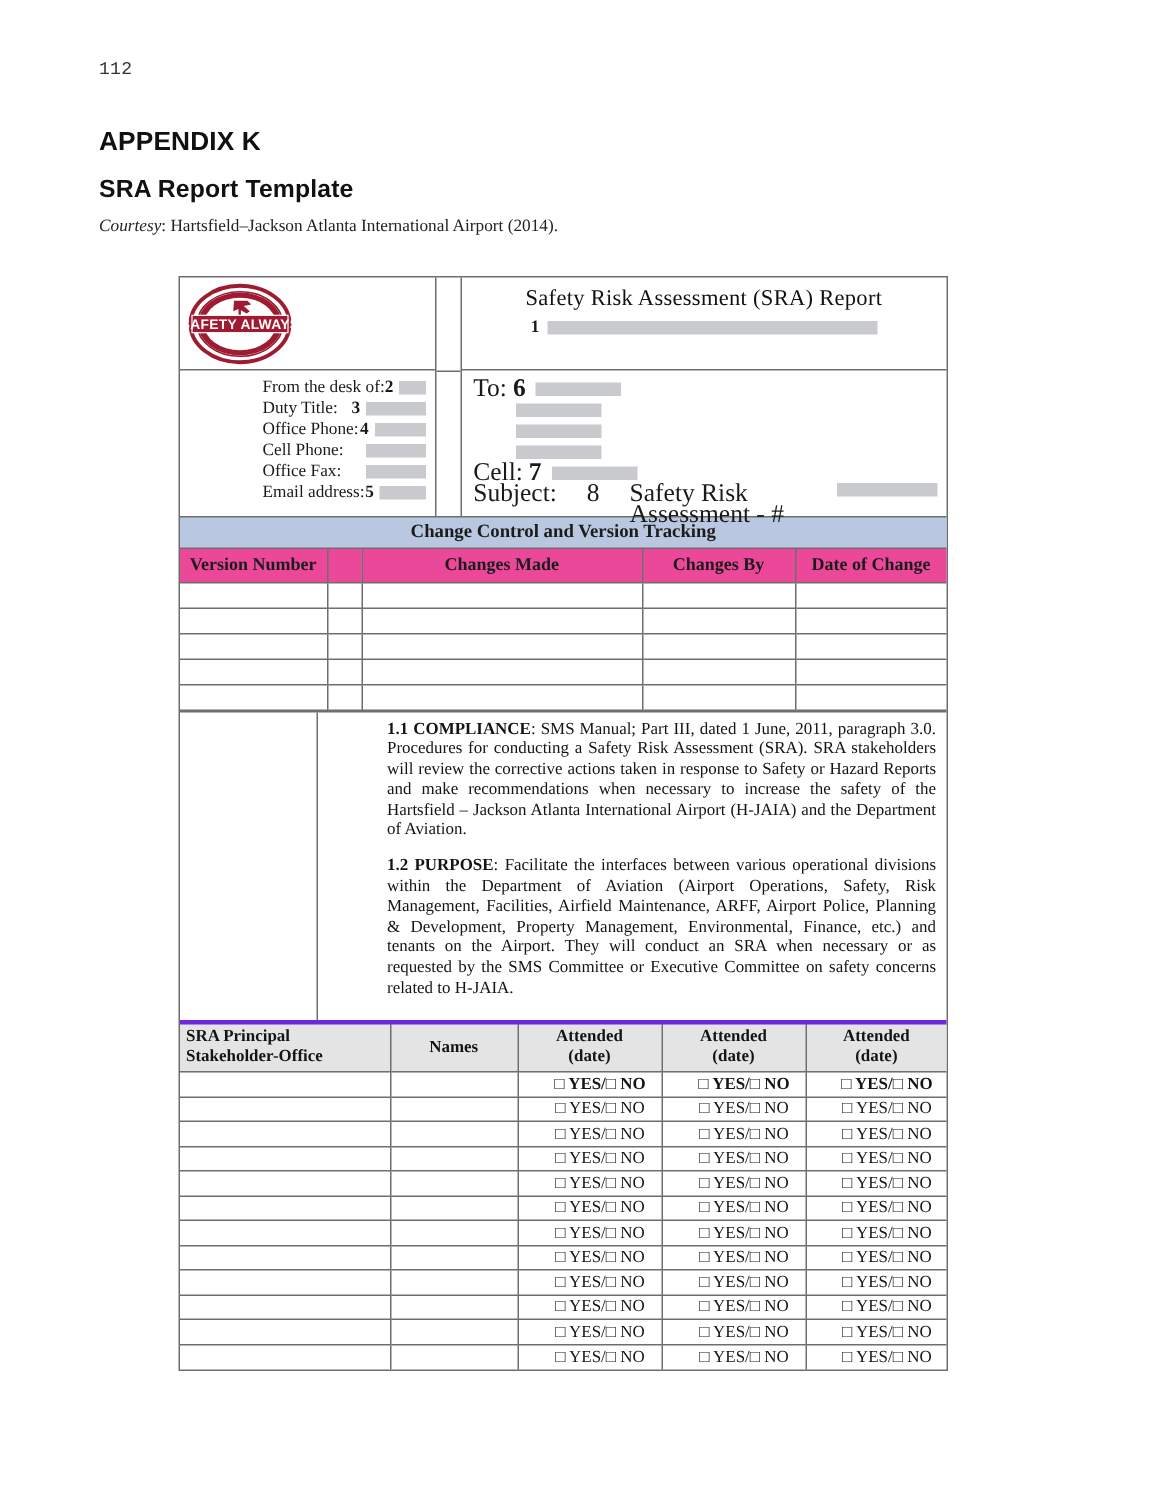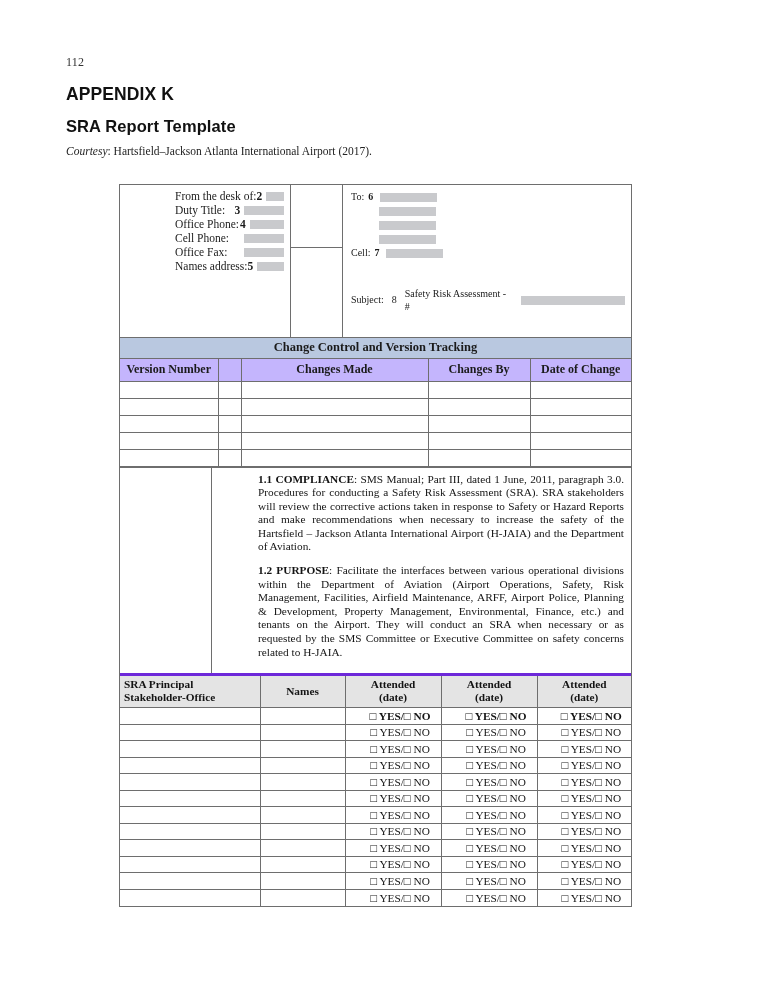--- a/index.html
+++ b/index.html
@@ -13,22 +13,22 @@
     position: relative;
     font-family: "Liberation Serif", serif;
     color: #1a1a1a;
     overflow: hidden;
   }
 
   
   .page-num {
     position: absolute;
     left: 66px;
-    top: 55px;
-    font-family: Liberation Serif, serif;
+    top: 39px;
+    font-family: Liberation Mono, monospace;
     font-size: 12px;
     color: #333;
     letter-spacing: .2px;
   }
   .appendix-title {
     position: absolute;
     left: 66px;
     top: 84px;
     font-family: "Liberation Sans", sans-serif;
     font-weight: bold;
@@ -136,30 +136,30 @@
     height: 13.5px;
     margin-bottom: .5px;
   }
   .desk-line .lbl { width: 86px; white-space: nowrap; margin-left: 48px; }
   .desk-line .num { width: 12px; font-weight: bold; text-align: right; margin-right: 4px; }
 
   .to-cell {
     padding: 5px 6px 5px 8px;
     box-sizing: border-box;
     min-height: 89px;
-    font-size: 10px;
+    font-size: 17px;
     line-height: 13.5px;
     font-family: Liberation Serif, serif;
   }
   .to-line { display: flex; align-items: center; gap: 4px; height: 14px; }
   .to-line .k { white-space: nowrap; }
   .to-line .num { font-weight: bold; }
   .to-extra { margin-left: 28px; height: 14px; display: flex; align-items: center; }
   .inturn { margin-left: 33px; height: 15px; line-height: 15px; }
-  .subj-line { display: flex; align-items: center; gap: 8px; height: 14px; margin-top: 33px; }
+  .subj-line { display: flex; gap: 20px; height: 14px; }
 
   
   .cc-banner {
     background: #b9c8e0;
     border-top: 1px solid #6e6e6e;
     border-bottom: 1px solid #6e6e6e;
     text-align: center;
     font-weight: bold;
     font-size: 12.5px;
     padding: 2px 0 3px;
@@ -170,21 +170,21 @@
     border-collapse: collapse;
     table-layout: fixed;
   }
   table.cc th, table.cc td {
     border: 1px solid #6e6e6e;
     border-top: none;
     height: 17px;
     box-sizing: border-box;
   }
   table.cc th {
-    background: #c4b5fd;
+    background: #ec4899;
     font-weight: bold;
     font-size: 12px;
     height: 22px;
     color: #1b1b1b;
     text-align: center;
   }
   table.cc th:first-child, table.cc td:first-child { border-left: none; }
   table.cc th:last-child, table.cc td:last-child { border-right: none; }
 
   
@@ -241,27 +241,44 @@
   table.att tr.first td { font-weight: bold; }
   table.att tr:last-child td { border-bottom: none; }
 </style>
 </head>
 <body>
 
 <div class="page-num">112</div>
 <div class="appendix-title">APPENDIX K</div>
 <div class="doc-title">SRA Report Template</div>
 <div class="courtesy">
-  <span class="it">Courtesy</span><span>: Hartsfield–Jackson Atlanta International Airport (2017).</span>
+  <span class="it">Courtesy</span><span>: Hartsfield–Jackson Atlanta International Airport (2014).</span>
 </div>
 
 <div class="form">
 
   <div class="hdr-row">
     <div class="hdr-left">
+      <div class="logo-cell">
+        <div class="seal">
+          <svg viewBox="0 0 74 56" width="74" height="56" aria-hidden="true">
+            <ellipse cx="37" cy="28" rx="33" ry="25.5" fill="#ffffff" stroke="#9e1b32" stroke-width="2.6"></ellipse>
+            <ellipse cx="37" cy="28" rx="28.5" ry="21.5" fill="#ffffff" stroke="#9e1b32" stroke-width="1.1"></ellipse>
+            <path d="M 9 28 A 28 21 0 0 1 65 28 L 61 28 A 24 17.5 0 0 0 13 28 Z" fill="#9e1b32"></path>
+            <path d="M 9 28 A 28 21 0 0 0 65 28 L 61 28 A 24 17.5 0 0 1 13 28 Z" fill="#9e1b32"></path>
+            <g fill="#9e1b32">
+              <path d="M33 12.5 l9 0 l2.5 2.5 l-5 1 l4 3.5 l-2 1.5 l-5.5 -3 l-3.5 1.5 z"></path>
+              <rect x="36" y="16" width="1.6" height="6"></rect>
+            </g>
+            <rect x="5" y="22.2" width="64" height="11.6" fill="#9e1b32"></rect>
+            <rect x="5" y="22.2" width="64" height="11.6" fill="none" stroke="#ffffff" stroke-width="0.8"></rect>
+            <text x="37" y="31" text-anchor="middle" font-family="'Liberation Sans', sans-serif" font-size="9.2" font-weight="bold" fill="#ffffff" letter-spacing="0.2">SAFETY ALWAYS</text>
+          </svg>
+        </div>
+      </div>
       <div class="desk-cell">
         <div class="desk-line">
           <span class="lbl">From the desk of:</span>
           <span class="num">2</span>
           <span class="redact" style="width:60px"></span>
         </div>
         <div class="desk-line">
           <span class="lbl">Duty Title:</span>
           <span class="num">3</span>
           <span class="redact" style="width:60px"></span>
@@ -275,33 +292,40 @@
           <span class="lbl">Cell Phone:</span>
           <span class="num"></span>
           <span class="redact" style="width:60px"></span>
         </div>
         <div class="desk-line">
           <span class="lbl">Office Fax:</span>
           <span class="num"></span>
           <span class="redact" style="width:60px"></span>
         </div>
         <div class="desk-line">
-          <span class="lbl">Names address:</span>
+          <span class="lbl">Email address:</span>
           <span class="num">5</span>
           <span class="redact" style="width:60px"></span>
         </div>
       </div>
     </div>
 
     <div class="hdr-mid">
       <div style="height:62px;border-bottom:1px solid #6e6e6e;"></div>
       <div style="min-height:89px;"></div>
     </div>
 
     <div class="hdr-right">
+      <div class="title-cell">
+        <div class="t">Safety Risk Assessment (SRA) Report</div>
+        <div class="sub">
+          <span class="num">1</span>
+          <span class="redact" style="width:220px"></span>
+        </div>
+      </div>
       <div class="to-cell">
         <div class="to-line">
           <span class="k">To:</span>
           <span class="num">6</span>
           <span class="redact" style="width:57px;margin-left:3px"></span>
         </div>
         <div class="to-extra">
             <span class="redact" style="width:57px"></span>
           </div>
         <div class="to-extra">

